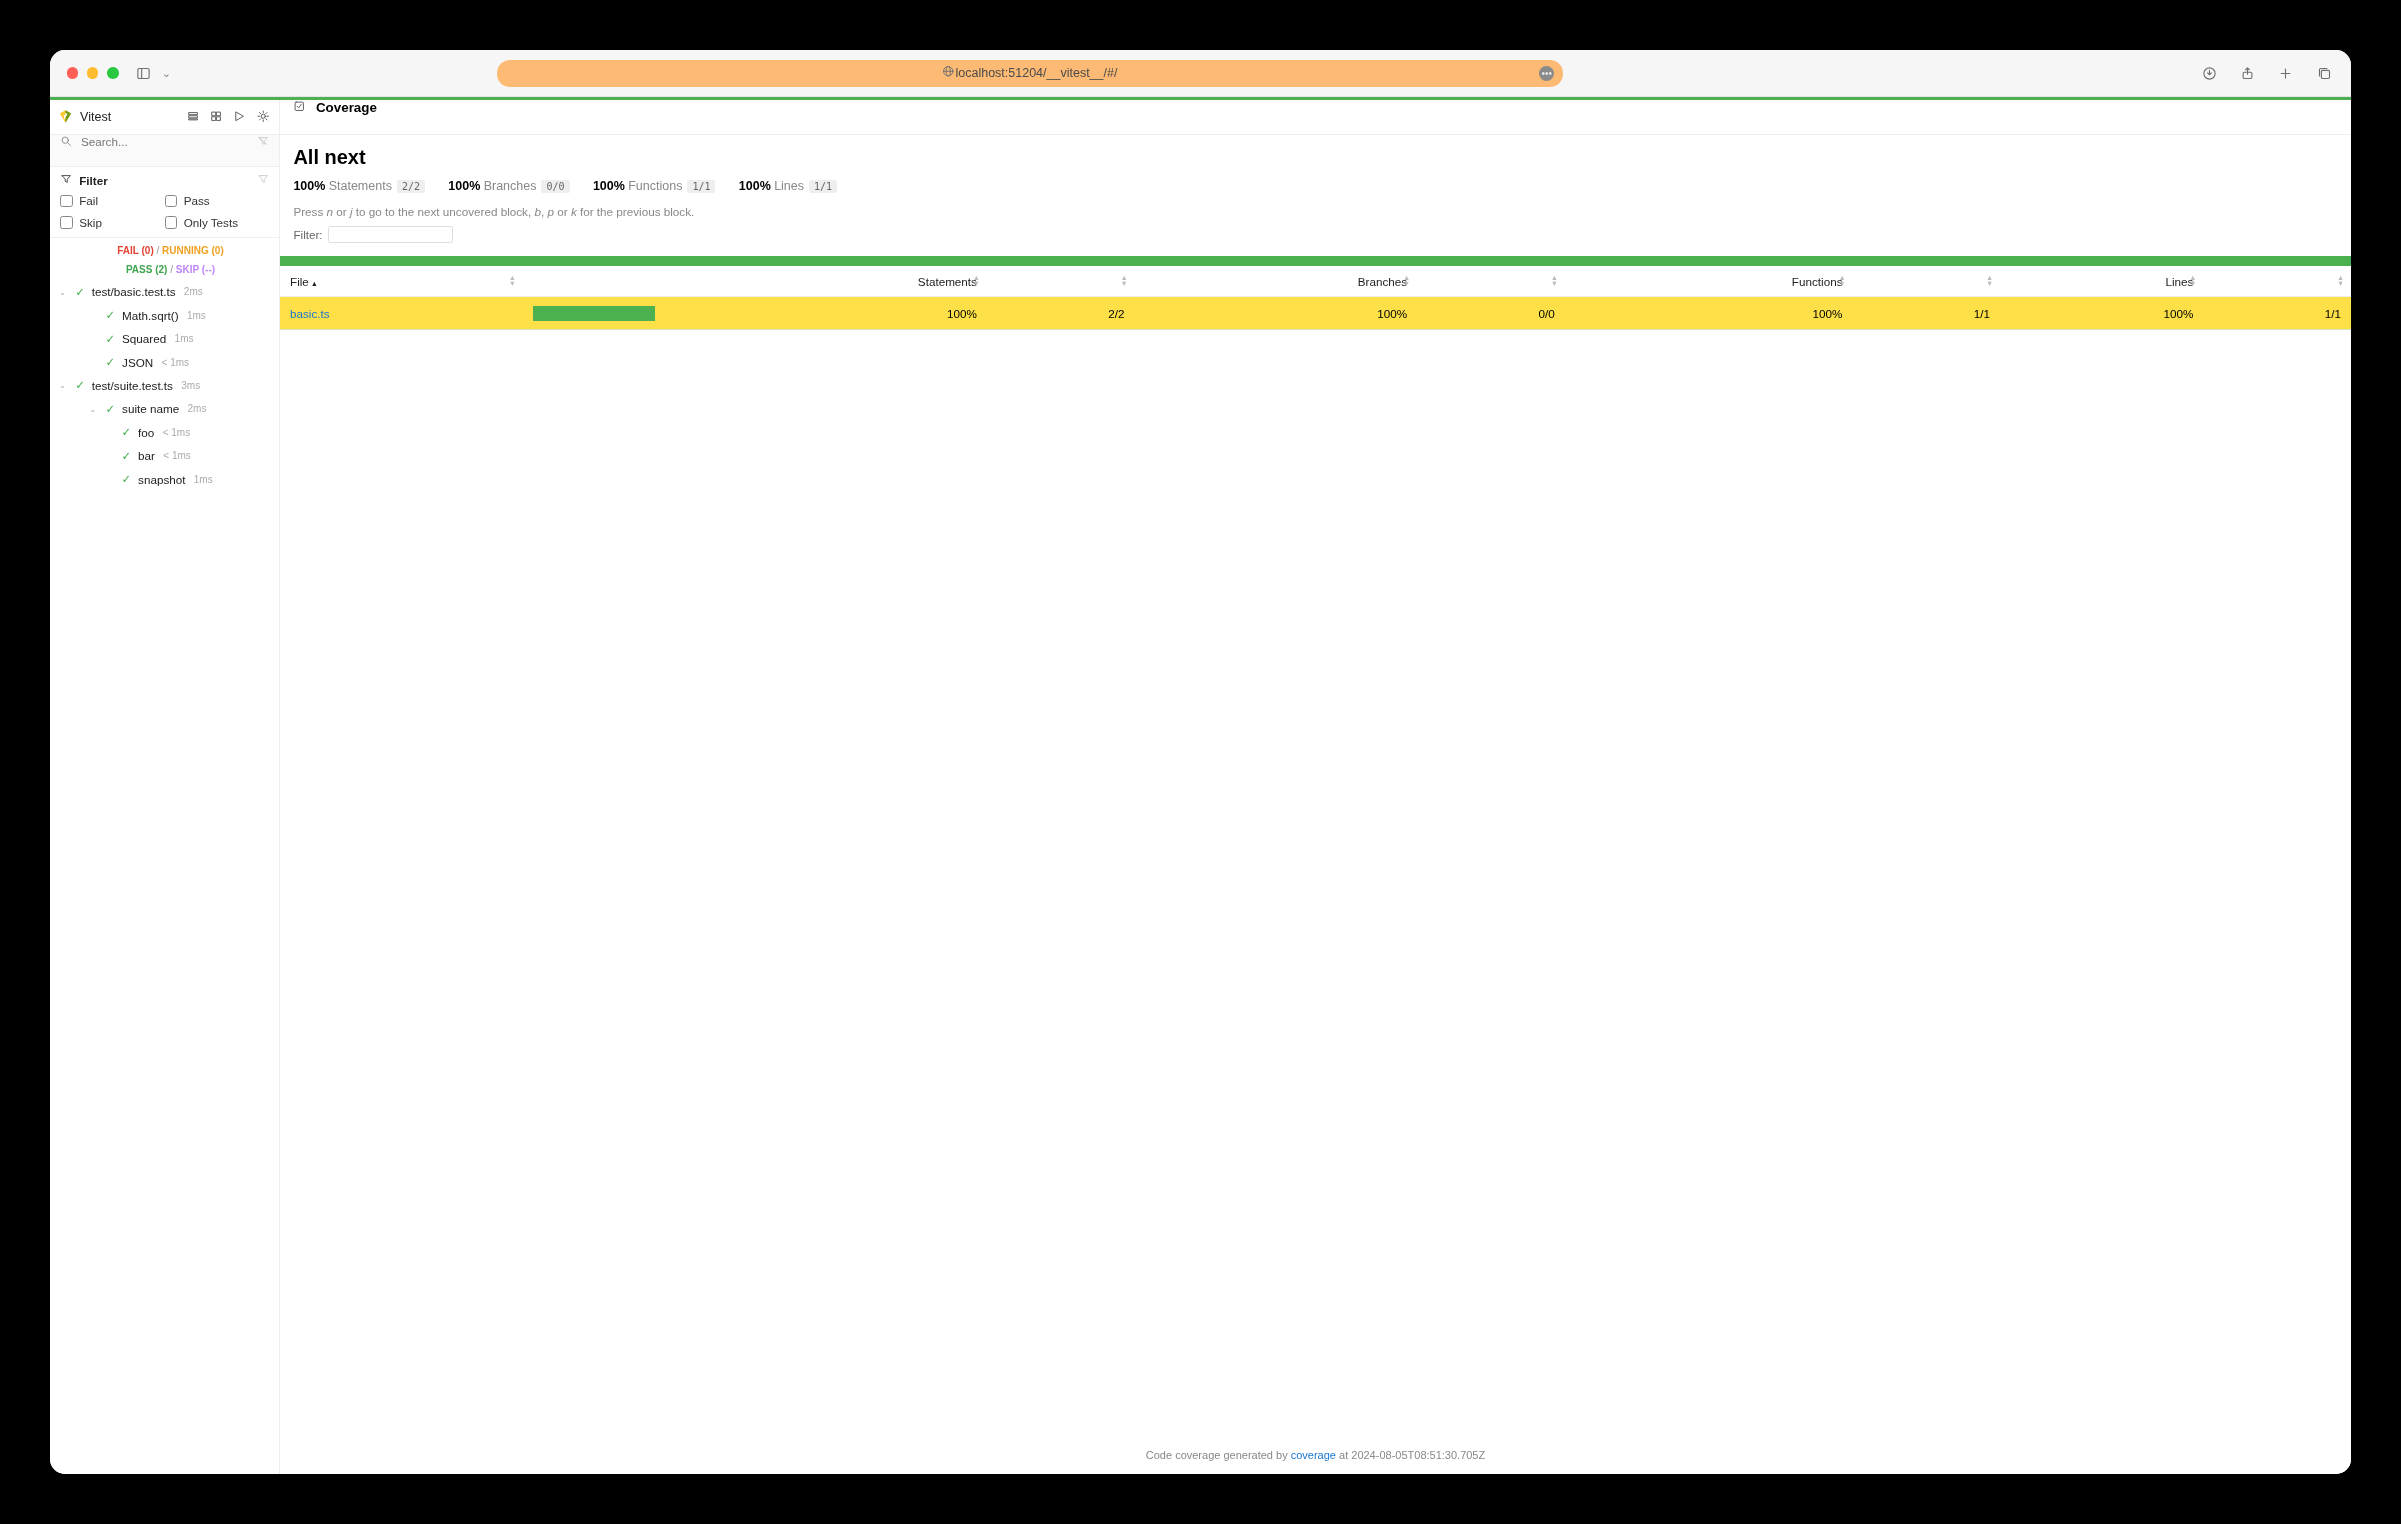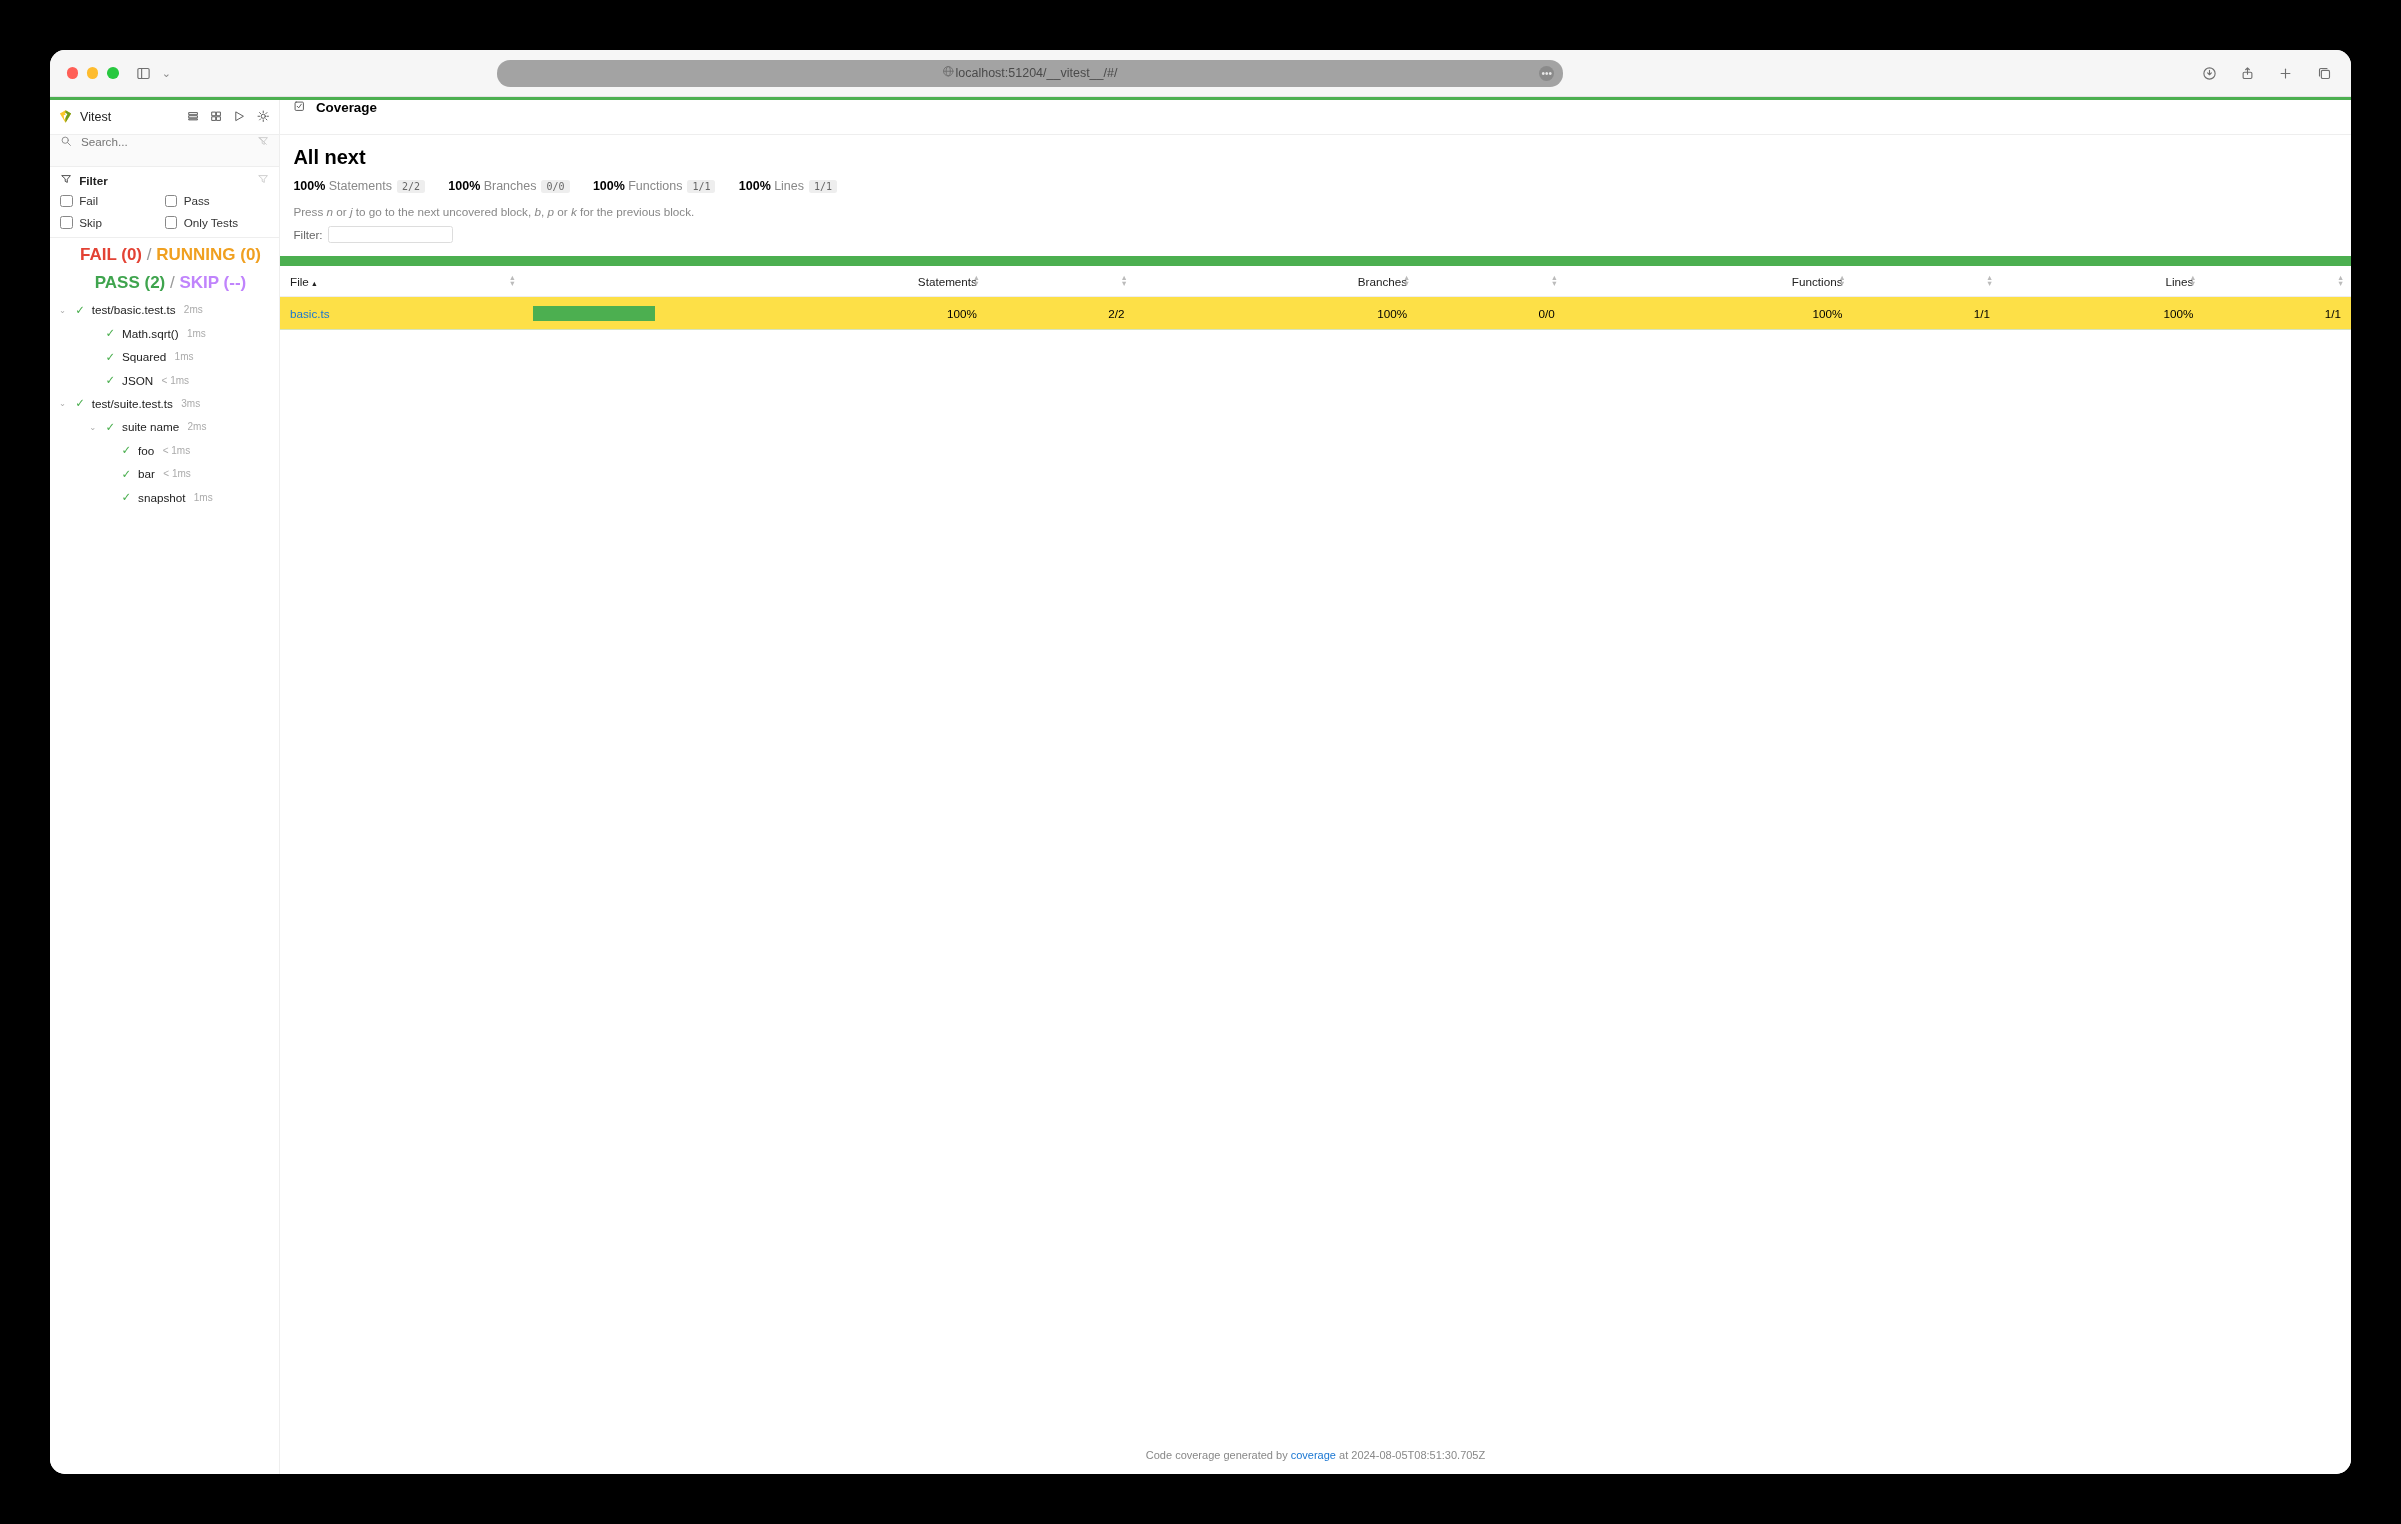--- a/index.html
+++ b/index.html
@@ -36,21 +36,21 @@
 .dot { width: 11.7px; height: 11.7px; border-radius: 50%; }
 .dot.r { background: #ff5f57; }
 .dot.y { background: #febc2e; }
 .dot.g { background: #28c840; }
 .tb-btn { width: 20px; height: 20px; display:flex; align-items:center; justify-content:center; color:#6f6f6f; }
 .tb-chev { font-size: 11px; color: #8a8a8a; margin-left:-6.7px;}
 .addr {
   flex: 0 0 47%;
   margin: 0 auto;
   height: 27px;
-  background: #a3a3a3;
+  background: #fdba74;
   border-radius: 13px;
   display: flex;
   align-items: center;
   justify-content: center;
   gap: 1px;
   color: #4a4a4a;
   font-size: 12.5px;
   position: relative;
 }
 .addr .globe { color:#6f6f6f; }
@@ -91,21 +91,21 @@
 .search input { border:0; outline:0; background:transparent; font-size:11.7px; color:#666; flex:1; }
 .search .lens { color:#888; }
 .search .clr { color:#ccc; }
 .filterbox { border-bottom:0.8px solid #eee; padding:6.7px 10px 8.4px;text-align:right; }
 .filterhead { display:flex; align-items:center; gap:6.7px; font-weight:600; margin-bottom:6.7px; }
 .filterhead .funnel { color:#444; }
 .filterhead .saved { margin-left:auto; color:#ccc; }
 .checks { display:grid; grid-template-columns:1fr 1fr; row-gap:8.4px; }
 .chk { display:flex; align-items:center; gap:6.7px; color:#333; }
 .box { width:12.5px; height:12.5px; border:1.3px solid #888; border-radius:2.5px; }
-.status-line { padding:6.7px 10px 1.7px; font-weight:600; font-size:17px;margin-left:12px; }
+.status-line { padding:6.7px 10px 1.7px; font-weight:600; font-size:10px;margin-left:12px; }
 .status-line .fail { color:#e34234; }
 .status-line .run { color:#f0a020; }
 .status-line .pass { color:#3fa44e; }
 .status-line .skip { color:#c084fc; }
 .status-line .sl { color:#999; font-weight:400; }
 .center { text-align:center; }
 .tree { padding:3.3px 0 10px; overflow:auto; }
 .tree-row { display:flex; align-items:center; height:23.4px; padding:0 6.7px; gap:5px; }
 .tree-row .chev { width:11.7px; color:#aaa; font-size:8.4px; text-align:center;}
 .chk-mark { color:#4caf50; width:13.4px; text-align:center; font-size:11.7px; }

